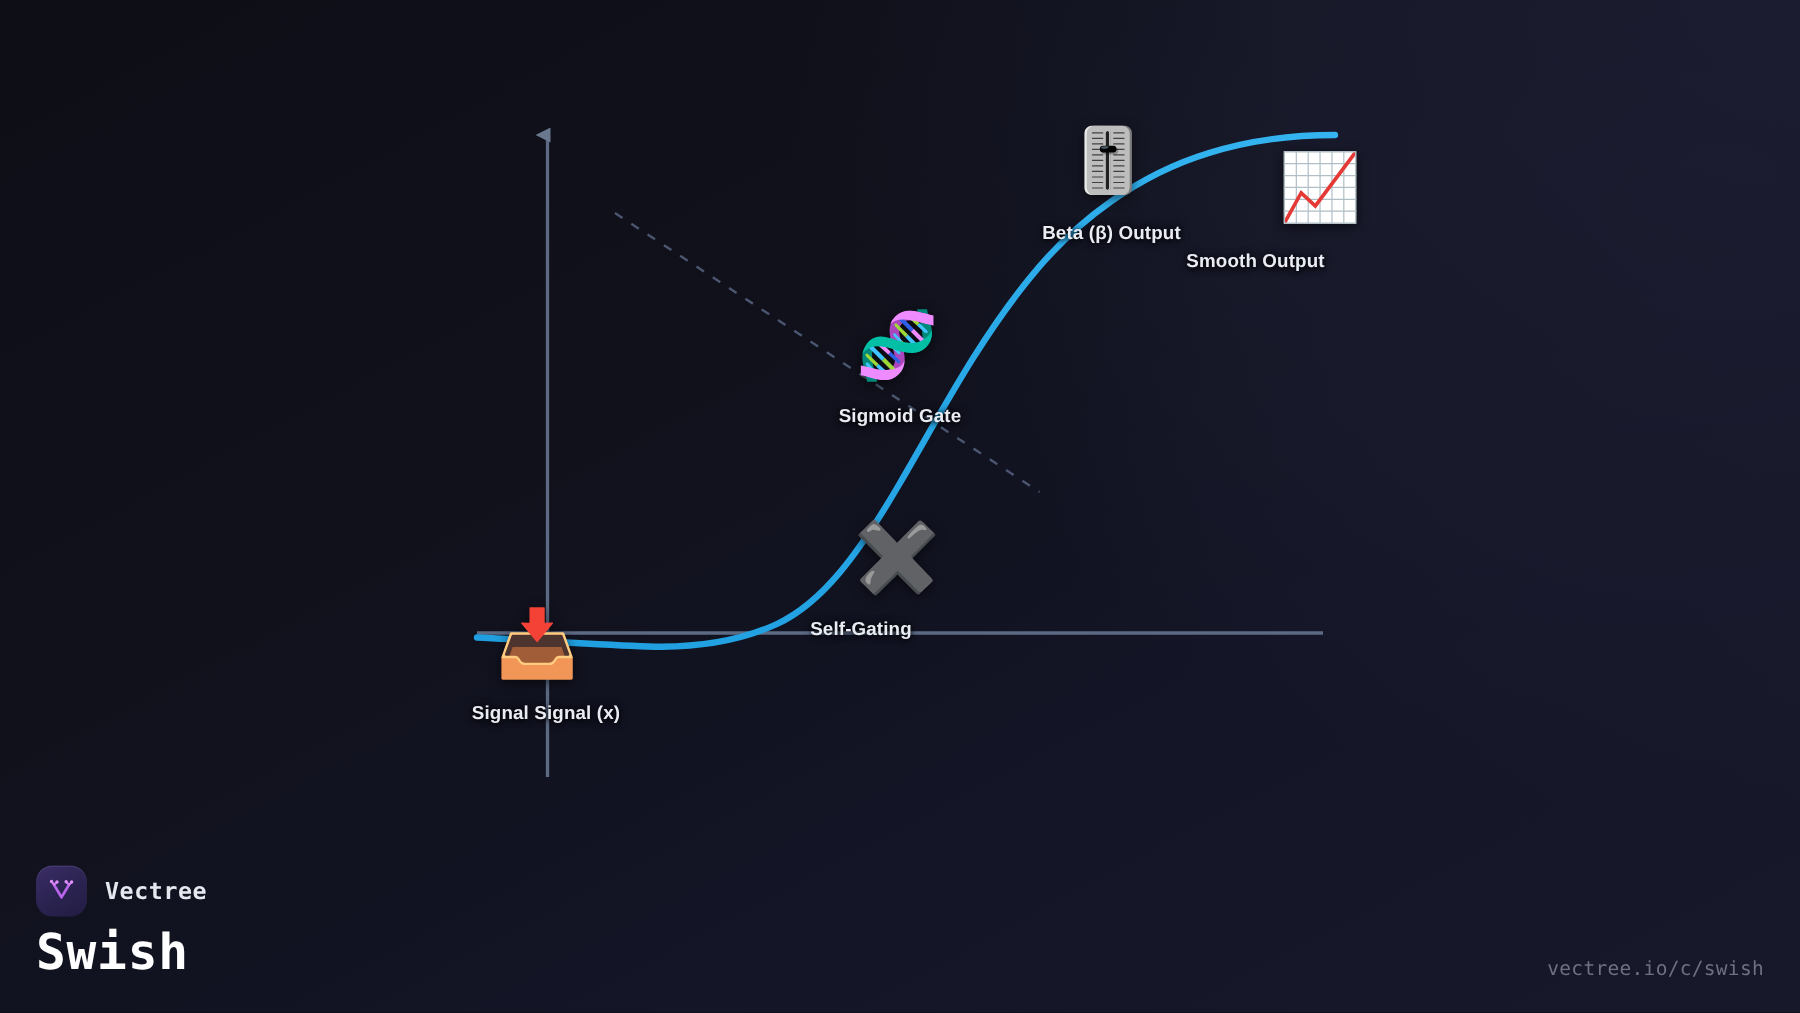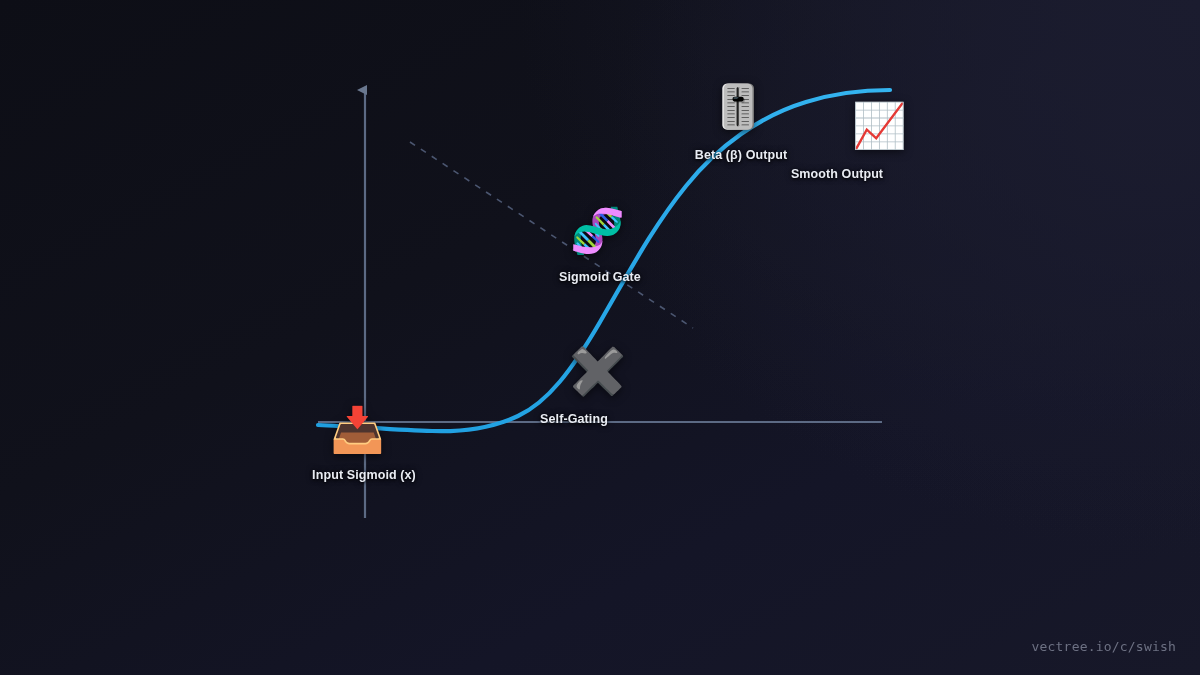--- a/index.html
+++ b/index.html
@@ -137,21 +137,21 @@
              C 548 402, 572 370, 600 322
              C 628 274, 652 228, 686 186
              C 718 146, 760 116, 806 102
              C 838 92, 868 90, 890 90" fill="none" stroke="url(#curveGrad)" stroke-width="4.2" stroke-linecap="round" stroke-linejoin="round"></path>
   </svg>
 
   <div class="node" style="left:358px; top:430px;">
     <span class="node-icon" style="font-size:44px;">📥</span>
   </div>
   <div class="node" style="left:364px; top:475px;">
-    <span class="node-label">Input Sigmoid (x)</span>
+    <span class="node-label">Signal Signal (x)</span>
   </div>
 
   <div class="node" style="left:598px; top:231px;">
     <span class="node-icon" style="font-size:44px;">🧬</span>
   </div>
   <div class="node" style="left:600px; top:277px;justify-content:center;">
     <span class="node-label">Sigmoid Gate</span>
   </div>
 
   <div class="node" style="left:739px; top:107px;">
@@ -169,17 +169,32 @@
   </div>
 
   <div class="node" style="left:880px; top:126px;">
     <span class="node-icon" style="font-size:44px;">📈</span>
   </div>
   <div class="node" style="left:837px; top:174px;">
     <span class="node-label">Smooth Output</span>
   </div>
 
   <div id="brand">
+    <div class="brand-row">
+      <span class="brand-mark">
+        <svg width="20" height="20" viewBox="0 0 24 24" aria-hidden="true">
+          <path d="M6 7 L12 17 L18 7" fill="none" stroke="#b765ea" stroke-width="2.1" stroke-linecap="round" stroke-linejoin="round"></path>
+          <path d="M6 7 L4.2 4.6 M6 7 L8.2 5.0" fill="none" stroke="#d07ff5" stroke-width="1.7" stroke-linecap="round"></path>
+          <path d="M18 7 L16.0 4.9 M18 7 L20.0 5.0" fill="none" stroke="#d07ff5" stroke-width="1.7" stroke-linecap="round"></path>
+          <circle cx="4.0" cy="4.3" r="1.35" fill="#e08ffb"></circle>
+          <circle cx="8.4" cy="4.8" r="1.35" fill="#e08ffb"></circle>
+          <circle cx="15.7" cy="4.6" r="1.35" fill="#e08ffb"></circle>
+          <circle cx="20.1" cy="4.8" r="1.35" fill="#e08ffb"></circle>
+        </svg>
+      </span>
+      <span class="brand-name">Vectree</span>
+    </div>
+    <div class="brand-title">Swish</div>
   </div>
 
   <div id="site-url">vectree.io/c/swish</div>
 
 </div>
 
 </body></html>

